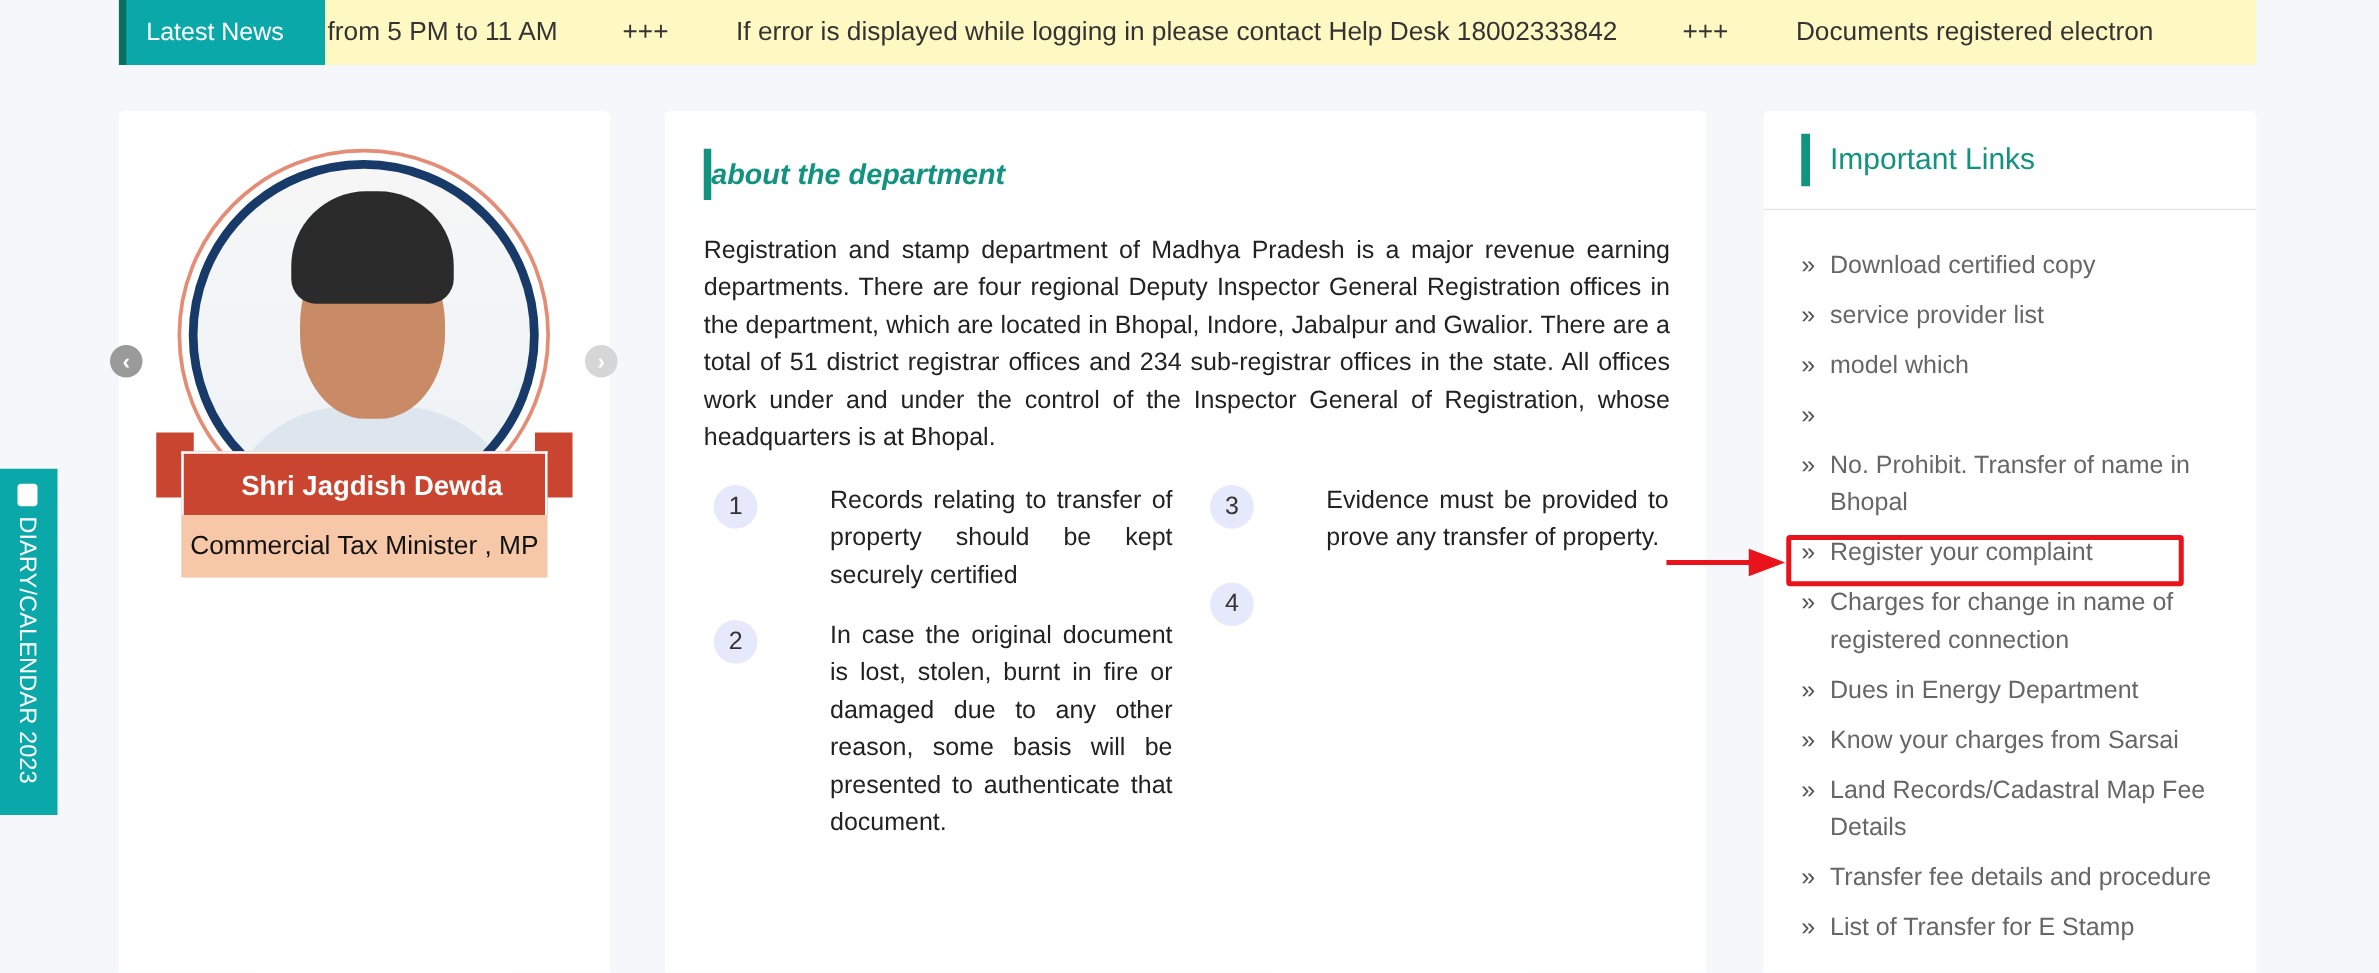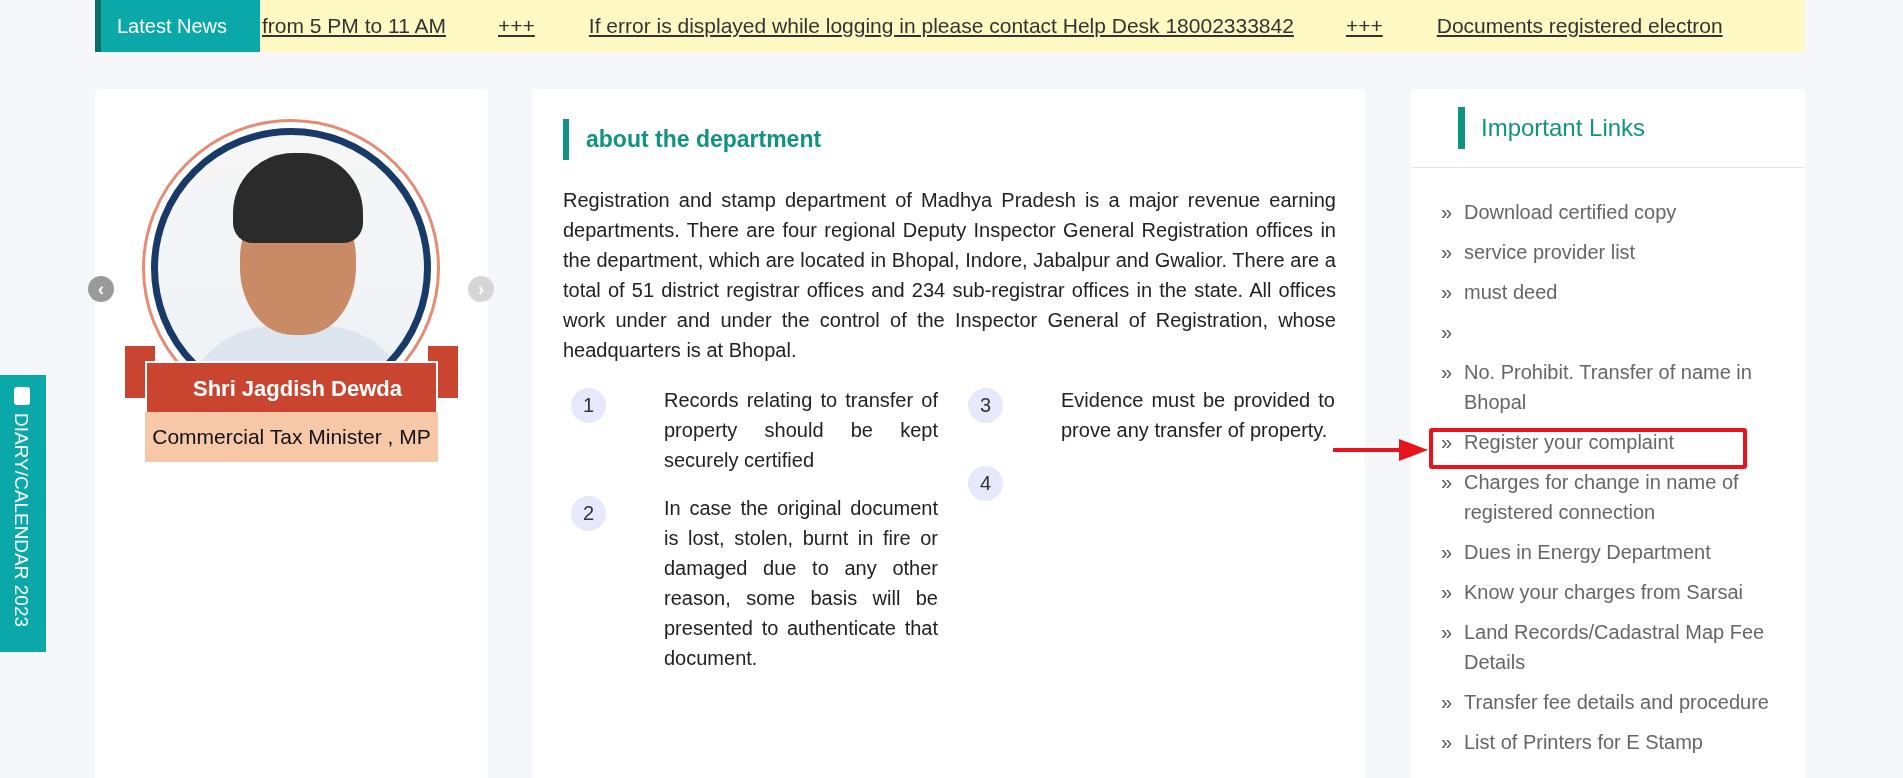--- a/index.html
+++ b/index.html
@@ -2,21 +2,21 @@
 <html><head>
 <meta charset="utf-8">
 <style>
   * { box-sizing: border-box; margin: 0; padding: 0; }
   html, body { width: 1903px; height: 778px; overflow: hidden; }
   body { background: #f5f7fa; font-family: "Liberation Sans", sans-serif; position: relative; color: #222; }
 
   .ticker { position: absolute; left: 95px; top: 0; width: 1710px; height: 52px; background: #fef9c3; overflow: hidden; }
   .ticker-label { position: absolute; left: 0; top: 0; height: 52px; width: 165px; background: #0aa8a8; border-left: 6px solid #0a6e62; color: #fff; font-size: 20px; line-height: 52px; padding-left: 16px; }
   .ticker-track { position: absolute; left: 165px; top: 0; height: 52px; line-height: 52px; white-space: nowrap; font-size: 21px; color: #333; }
-  .ticker-track span { margin-left: 2px; text-decoration: underline; }
+  .ticker-track span { margin-left: 2px; }
   .ticker-track .sep { margin: 0 52px; }
 
   .card { position: absolute; background: #fff; border-radius: 4px; }
   .card-left { left: 95px; top: 89px; width: 393px; height: 700px; }
   .card-mid { left: 532px; top: 89px; width: 833px; height: 700px; }
   .card-right { left: 1411px; top: 89px; width: 394px; height: 700px; }
 
   .portrait { position: absolute; left: 47px; top: 30px; width: 298px; height: 298px; border-radius: 50%; border: 3px solid #e48c75; background: #fff; }
   .portrait-inner { position: absolute; left: 6px; top: 6px; width: 280px; height: 280px; border-radius: 50%; border: 7px solid #173a68; background: linear-gradient(#f6f6f6, #eef2f6); overflow: hidden; }
   .face-hair { position: absolute; left: 75px; top: 18px; width: 130px; height: 90px; border-radius: 60px 60px 20px 20px; background: #2b2b2b; }
@@ -27,30 +27,30 @@
   .ribbon-l { left: 30px; }
   .ribbon-r { left: 333px; }
   .name-plate { position: absolute; left: 50px; top: 272px; width: 293px; }
   .name-red { background: #c9452f; color: #fff; font-weight: bold; font-size: 22px; text-align: center; height: 51px; line-height: 51px; border: 2px solid #fff; border-bottom: none; padding-left: 12px; }
   .name-peach { background: #f6c8a8; color: #111; font-size: 21px; text-align: center; height: 50px; line-height: 50px; }
 
   .carousel-arrow { position: absolute; top: 187px; width: 26px; height: 26px; border-radius: 50%; color: #fff; font-size: 18px; font-weight: bold; text-align: center; line-height: 26px; }
   .arrow-prev { left: -7px; background: #9a9a9a; }
   .arrow-next { left: 373px; background: #d6d6d6; }
 
-  .section-head { position: absolute; left: 31px; top: 30px; height: 41px; border-left: 6px solid #12937f; padding-left: 17px; font-size: 23px; font-weight: bold; color: #12937f; line-height: 41px; }
+  .section-head { position: absolute; left: 31px; top: 30px; height: 41px; border-left: 6px solid #12937f; font-size: 23px; font-weight: bold; color: #12937f; line-height: 41px; font-style: italic; }
   .about-para { position: absolute; left: 31px; top: 96px; width: 773px; font-size: 20px; line-height: 30px; text-align: justify; color: #222; }
 
   .steps { position: absolute; left: 39px; top: 296px; width: 765px; display: flex; gap: 30px; }
   .steps-col { width: 367px; }
   .step { display: flex; margin-bottom: 18px; }
   .step-num { flex: 0 0 35px; width: 35px; height: 35px; border-radius: 50%; background: #e6e8fb; color: #333; font-size: 20px; text-align: center; line-height: 35px; margin-right: 10px; margin-top: 3px; }
   .step-text { font-size: 20px; line-height: 30px; text-align: justify; color: #222; width: 322px; margin-left: 48px; }
 
-  .links-head { position: absolute; left: 30px; top: 18px; height: 42px; border-left: 7px solid #12937f; padding-left: 16px; font-size: 24px; color: #12937f; line-height: 42px; margin-left: 17px; }
+  .links-head { position: absolute; left: 30px; top: 18px; height: 42px; border-left: 7px solid #12937f; padding-left: 16px; font-size: 24px; color: #12937f; line-height: 42px; }
   .links-divider { position: absolute; left: 0; top: 78px; width: 394px; height: 1px; background: #e3e3e3; }
   .links-list { position: absolute; left: 30px; top: 108px; width: 340px; list-style: none; }
   .links-list li { display: flex; font-size: 20px; line-height: 30px; color: #666; margin-bottom: 10px; }
   .links-list .chev { flex: 0 0 23px; color: #555; font-size: 20px; }
 
   .diary-tab { position: absolute; left: 0; top: 375px; width: 46px; height: 277px; background: #0aa8a8; color: #fff; }
   .diary-icon { position: absolute; left: 14px; top: 12px; width: 16px; height: 18px; border-radius: 3px; background: #fff; }
   .diary-text { position: absolute; left: 10px; top: 38px; writing-mode: vertical-rl; font-size: 19px; letter-spacing: 0; white-space: nowrap; }
 
   .highlight-box { position: absolute; left: 1429px; top: 428px; width: 318px; height: 41px; border: 4px solid #e8131b; border-radius: 3px; }
@@ -121,21 +121,21 @@
     <li>
         <span class="chev">»</span>
         <span>Download certified copy</span>
       </li>
     <li>
         <span class="chev">»</span>
         <span>service provider list</span>
       </li>
     <li>
         <span class="chev">»</span>
-        <span>must deed</span>
+        <span>model which</span>
       </li>
     <li>
         <span class="chev">»</span>
       </li>
     <li>
         <span class="chev">»</span>
         <span>No. Prohibit. Transfer of name in Bhopal</span>
       </li>
     <li>
         <span class="chev">»</span>
@@ -156,21 +156,21 @@
     <li>
         <span class="chev">»</span>
         <span>Land Records/Cadastral Map Fee Details</span>
       </li>
     <li>
         <span class="chev">»</span>
         <span>Transfer fee details and procedure</span>
       </li>
     <li>
         <span class="chev">»</span>
-        <span>List of Printers for E Stamp</span>
+        <span>List of Transfer for E Stamp</span>
       </li>
   </ul>
 </div>
 
 <div class="diary-tab">
   <div class="diary-icon"></div>
   <div class="diary-text">DIARY/CALENDAR 2023</div>
 </div>
 
 <svg class="pointer-arrow" viewBox="0 0 95 26">

